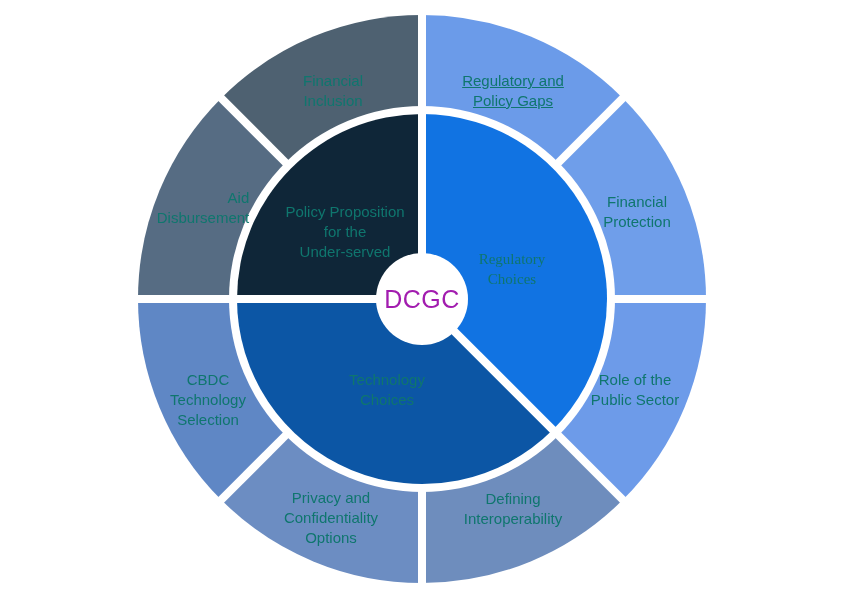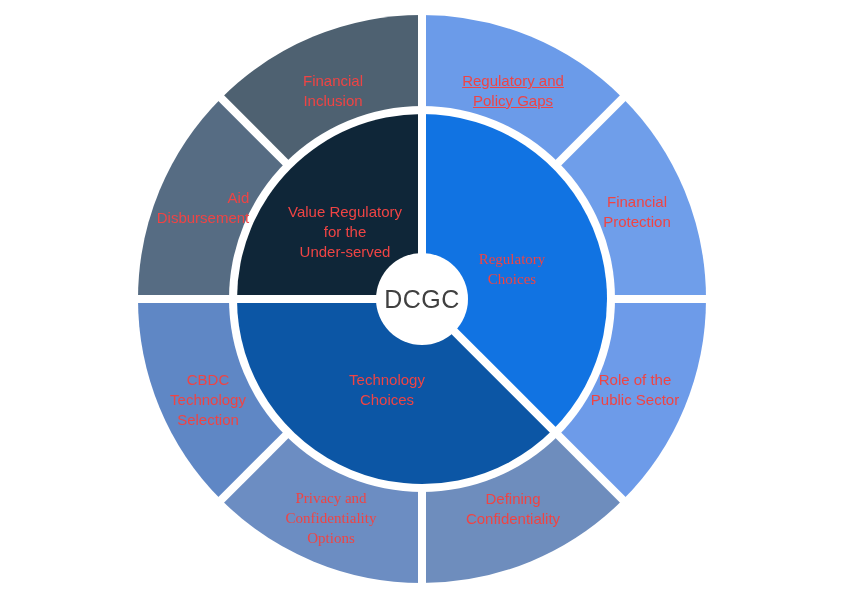--- a/index.html
+++ b/index.html
@@ -16,32 +16,32 @@
     overflow: hidden;
   }
   .stage svg {
     position: absolute;
     left: 0;
     top: 0;
   }
   .label {
     position: absolute;
     transform: translate(-50%, -50%);
-    color: #ef4444;
+    color: #0f766e;
     font-size: 15px;
     line-height: 20px;
     text-align: center;
     white-space: pre-line;
     width: max-content;
     pointer-events: none;
   }
   .center-label {
     position: absolute;
     transform: translate(-50%, -50%);
-    color: #404040;
+    color: #a21caf;
     font-size: 25px;
     line-height: 28px;
     text-align: center;
     letter-spacing: 0.5px;
     width: max-content;
     pointer-events: none;
   }
   .sep {
     stroke: #ffffff;
     stroke-width: 8;
@@ -98,27 +98,27 @@
 Policy Gaps</div>
   <div class="label" style="left:203px; top:208px;text-align:right;">Aid
 Disbursement</div>
   <div class="label" style="left:637px; top:212px;">Financial
 Protection</div>
   <div class="label" style="left:208px; top:400px;">CBDC
 Technology
 Selection</div>
   <div class="label" style="left:635px; top:390px;">Role of the
 Public Sector</div>
-  <div class="label" style="left:331px; top:518px;font-family:Liberation Serif, serif;">Privacy and
+  <div class="label" style="left:331px; top:518px;">Privacy and
 Confidentiality
 Options</div>
   <div class="label" style="left:513px; top:509px;">Defining
-Confidentiality</div>
+Interoperability</div>
 
-  <div class="label" style="left:345px; top:232px;">Value Regulatory
+  <div class="label" style="left:345px; top:232px;">Policy Proposition
 for the
 Under-served</div>
   <div class="label" style="left:512px; top:269px;font-family:Liberation Serif, serif;">Regulatory
 Choices</div>
   <div class="label" style="left:387px; top:390px;">Technology
 Choices</div>
 
   <div class="center-label" style="left:422px; top:299px;">DCGC</div>
 </div>
 

